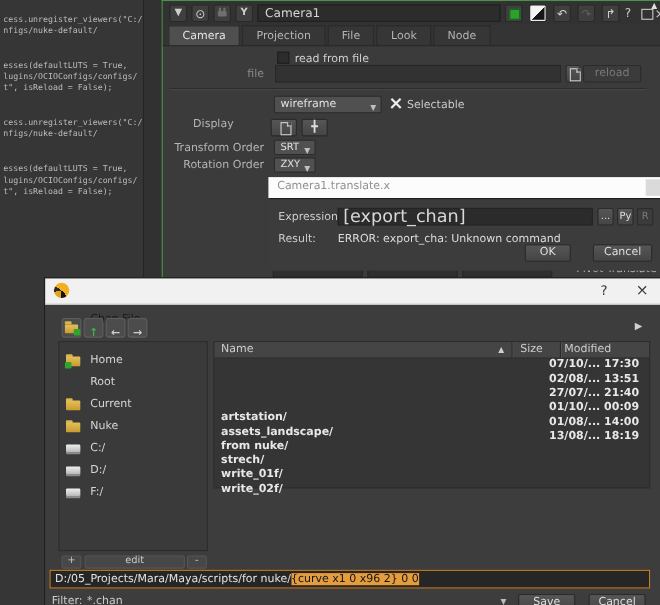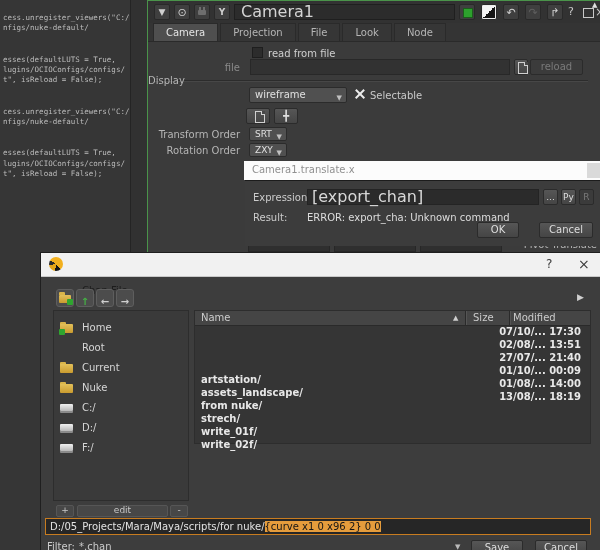--- a/index.html
+++ b/index.html
@@ -20,21 +20,21 @@
   .tb-btn{position:absolute;top:3px;width:16px;height:16px;background:#3f3f3f;border:1px solid #292929;
           border-radius:2px;color:#cfcfcf;font-size:9px;line-height:15px;text-align:center;box-sizing:border-box;}
   #btn-menu{left:6px;}
   #btn-center{left:26px;font-size:11px;}
   #btn-plug{left:46px;}
   .plug-shape{position:absolute;left:3px;top:5px;width:8px;height:5px;background:#6e6e6e;border-radius:1px;}
   .plug-shape::before{content:"";position:absolute;top:-3px;left:1px;width:2px;height:3px;background:#6e6e6e;}
   .plug-shape::after{content:"";position:absolute;top:-3px;right:1px;width:2px;height:3px;background:#6e6e6e;}
   #btn-wrench{left:66px;font-weight:bold;}
   #node-name{position:absolute;left:86px;top:3px;width:221px;height:16px;background:#2c2c2c;
-      border:1px solid #1f1f1f;box-sizing:border-box;color:#d4d4d4;font-size:16px;line-height:14px;padding-left:6px;}
+      border:1px solid #1f1f1f;box-sizing:border-box;color:#d4d4d4;font-size:11px;line-height:14px;padding-left:6px;}
   #btn-swatch{left:311px;}
   .swatch-inner{position:absolute;left:3px;top:3px;width:8px;height:8px;background:#2da12d;border:1px solid #1c5c1c;}
   #btn-bw{left:333px;background:#ededed;}
   .bw-inner{position:absolute;left:1px;top:1px;width:12px;height:12px;
             background:linear-gradient(135deg,#f4f4f4 50%,#161616 50%);}
   #btn-undo{left:355px;font-size:11px;}
   #btn-redo{left:377px;color:#5f5f5f;font-size:11px;}
   #btn-revert{left:399px;font-size:11px;}
   .tb-plain{position:absolute;top:4px;color:#c8c8c8;font-size:11px;background:none;border:none;}
   #btn-help{left:420px;}
@@ -215,21 +215,21 @@
 
     <div class="nk-label dim" style="left:0;top:61px;width:96px;text-align:right;padding-right:4px;box-sizing:border-box;">file</div>
     <div class="nk-input" style="left:102px;top:58px;width:260px;height:16px;"></div>
     <div class="nk-btn" style="left:366px;top:58px;width:14px;height:16px;">
         <span class="mini-page"></span>
       </div>
     <div class="nk-btn disabled" style="left:382px;top:58px;width:53px;height:16px;line-height:14px;">reload</div>
 
     <div id="row-divider"></div>
 
-    <div class="nk-label" style="left:0;top:74px;width:96px;text-align:left;padding-right:4px;box-sizing:border-box;">Display</div>
+    <div class="nk-label" style="left:0;top:106px;width:96px;text-align:center;padding-right:4px;box-sizing:border-box;">Display</div>
     <div class="nk-drop" style="left:101px;top:86px;width:98px;height:16px;line-height:14px;">
       <span>wireframe</span>
       <span class="drop-arrow">▼</span>
     </div>
     <div class="xmark" style="left:207px;top:88px;"></div>
     <div class="nk-label" style="left:222px;top:89px;color:#c9c9c9;">Selectable</div>
 
     <div class="nk-btn" style="left:98px;top:107px;width:24px;height:16px;">
         <span class="mini-page" style="left:8px;"></span>
       </div>

